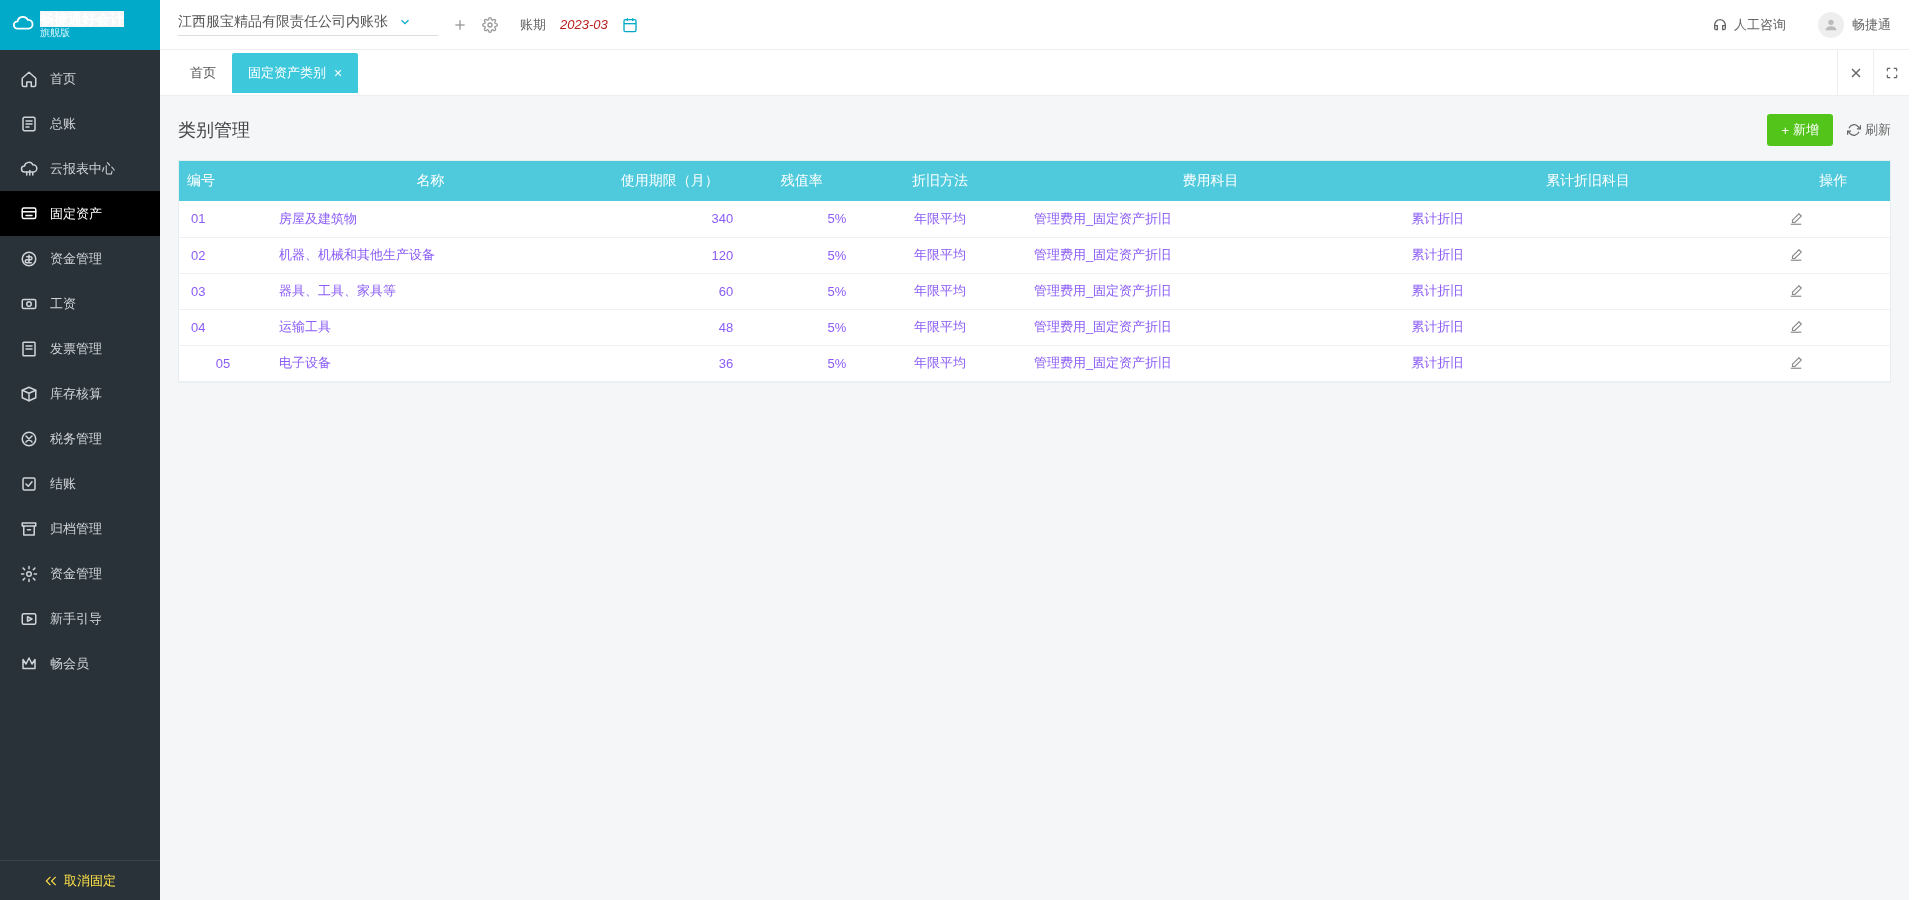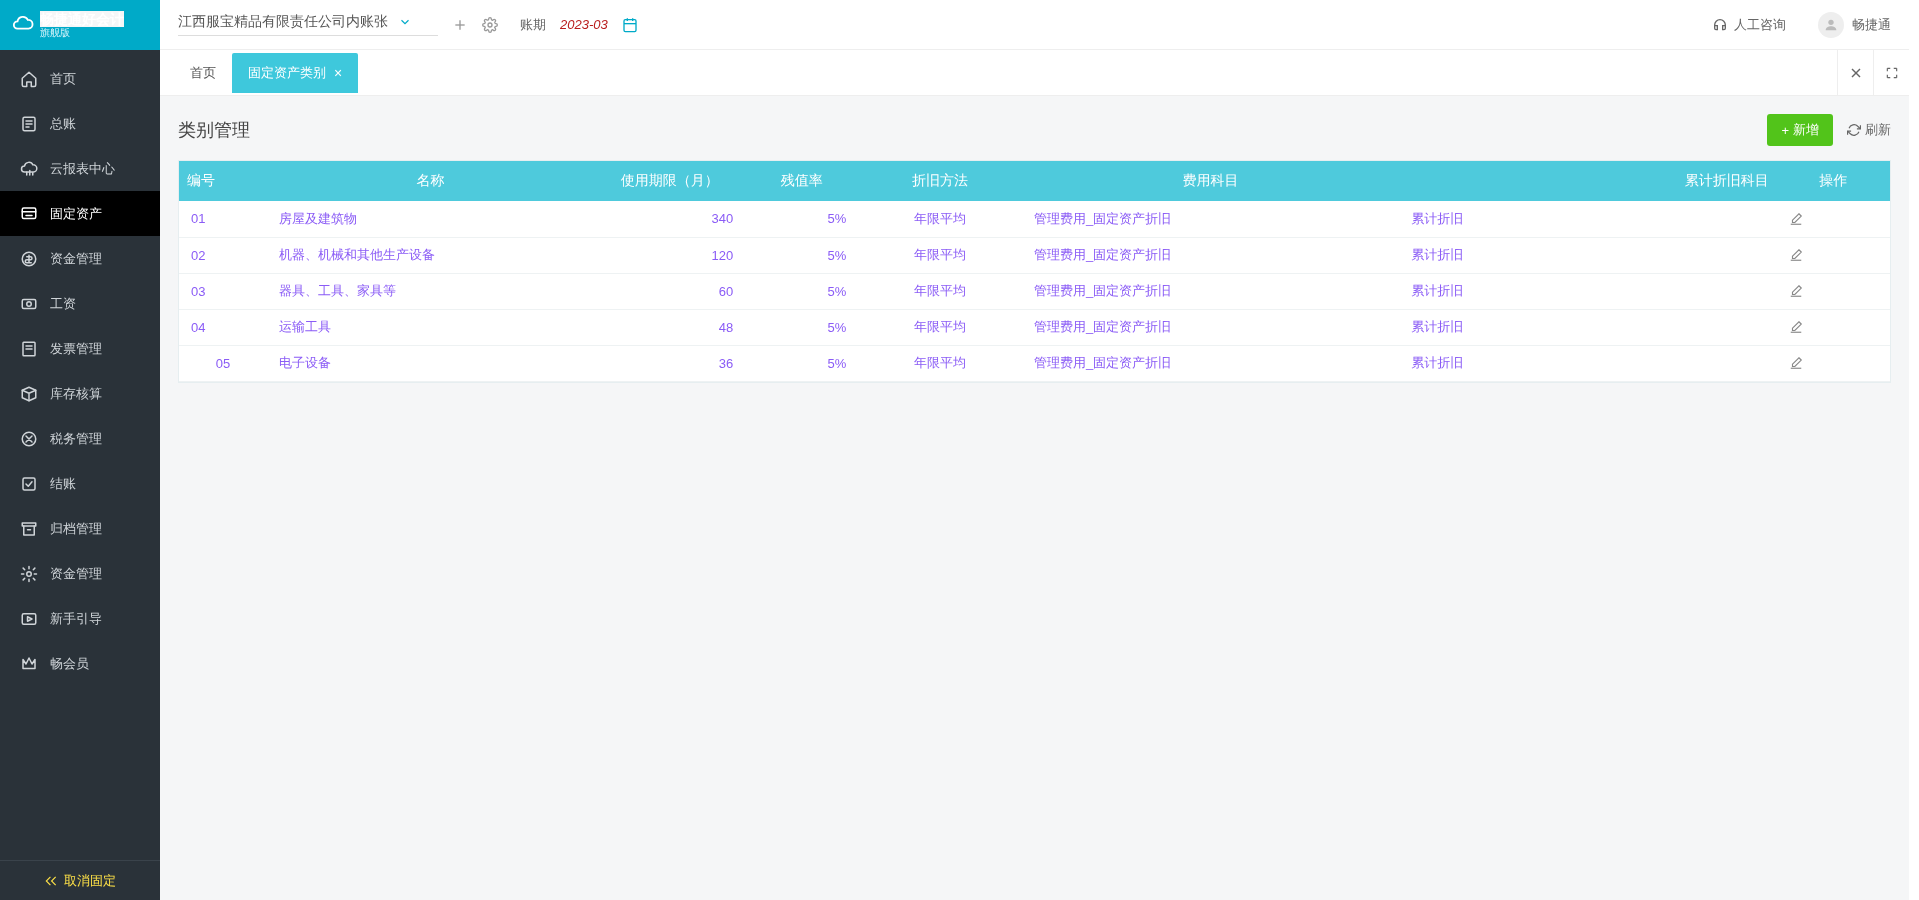--- a/index.html
+++ b/index.html
@@ -328,21 +328,21 @@
       <div class="table-wrap">
         <table>
           <thead>
             <tr id="thead-row">
                 <th class="col-no" style="text-align: left;">编号</th>
                 <th class="col-name" style="text-align: center;">名称</th>
                 <th class="col-months" style="text-align: center;">使用期限（月）</th>
                 <th class="col-rate" style="text-align: center;">残值率</th>
                 <th class="col-method" style="text-align: center;">折旧方法</th>
                 <th class="col-expense" style="text-align: center;">费用科目</th>
-                <th class="col-accdep" style="text-align: right;">累计折旧科目</th>
+                <th class="col-accdep" style="text-align: center;">累计折旧科目</th>
                 <th class="col-act" style="text-align: center;">操作</th>
               </tr>
           </thead>
           <tbody id="tbody">
               <tr>
                 <td class="col-no" style="text-align: left;">01</td>
                 <td class="col-name" style="text-align: left;">房屋及建筑物</td>
                 <td class="col-months" style="text-align: right;">340</td>
                 <td class="col-rate" style="text-align: right;">5%</td>
                 <td class="col-method" style="text-align: center;">年限平均</td>

